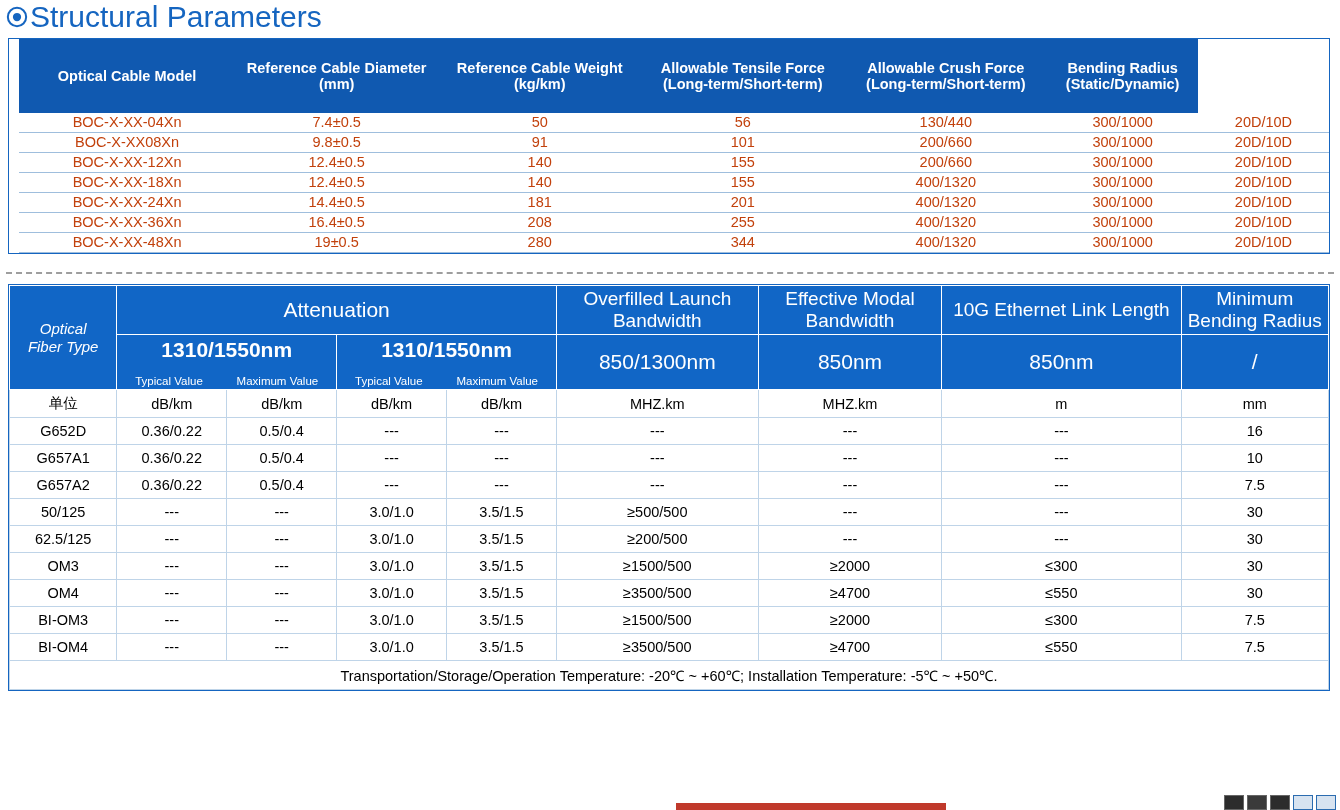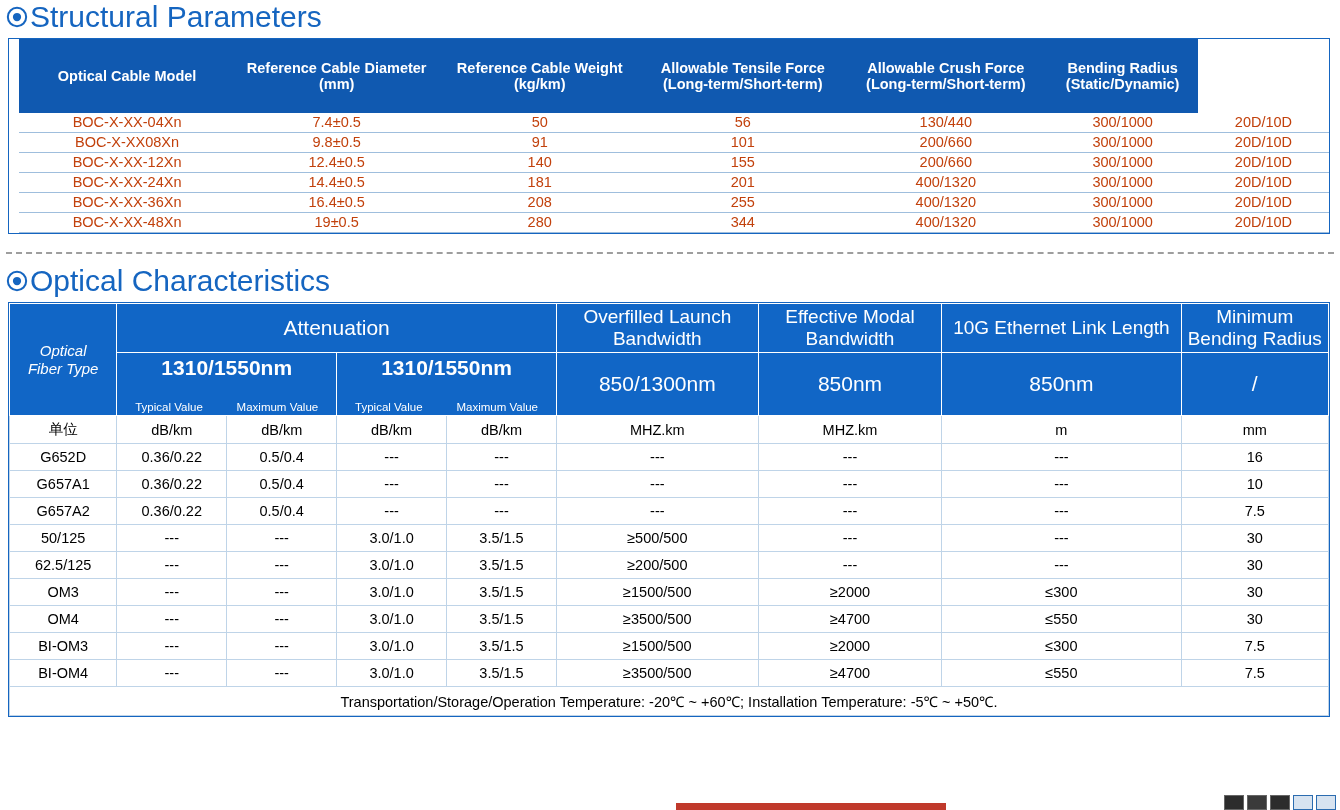--- a/index.html
+++ b/index.html
@@ -112,21 +112,21 @@
     padding: 2px 3px;
   }
   .th-big   { font-size: 21px; line-height: 24px; }
   .th-mid   { font-size: 19px; line-height: 22px; }
   .th-small { font-size: 15px; line-height: 18px; font-style: italic; }
   .sub-split {
     display: flex;
     justify-content: space-around;
     align-items: center;
     gap: 4px;
-    margin-top: 20px;
+    margin-top: 12px;
   }
   .sub-split span { font-size: 11.5px; }
   .wave-line { font-size: 21px; line-height: 26px; font-weight: bold; }
 
   table.optical tbody td {
     font-size: 14.5px;
     text-align: center;
     color: #000;
     border: 1px solid #bfd4e8;
     padding: 4px 2px;
@@ -246,20 +246,29 @@
         <tr>
           <td>BOC-X-XX-12Xn</td>
           <td>12.4±0.5</td>
           <td>140</td>
           <td>155</td>
           <td>200/660</td>
           <td>300/1000</td>
           <td>20D/10D</td>
         </tr>
         <tr>
+          <td>BOC-X-XX-18Xn</td>
+          <td>12.4±0.5</td>
+          <td>140</td>
+          <td>155</td>
+          <td>400/1320</td>
+          <td>300/1000</td>
+          <td>20D/10D</td>
+        </tr>
+        <tr>
           <td>BOC-X-XX-24Xn</td>
           <td>14.4±0.5</td>
           <td>181</td>
           <td>201</td>
           <td>400/1320</td>
           <td>300/1000</td>
           <td>20D/10D</td>
         </tr>
         <tr>
           <td>BOC-X-XX-36Xn</td>
@@ -278,27 +287,20 @@
           <td>400/1320</td>
           <td>300/1000</td>
           <td>20D/10D</td>
         </tr>
       </tbody>
     </table>
   </div>
 
   <div class="divider"></div>
 
-  <div class="section-head">
-    <svg class="bullet-icon" viewBox="0 0 24 24">
-      <circle cx="12" cy="12" r="10" fill="none" stroke="#1565c0" stroke-width="2.2"></circle>
-      <circle cx="12" cy="12" r="4.5" fill="#1565c0"></circle>
-    </svg>
-    <span class="section-title">Optical Characteristics</span>
-  </div>
 
   <div class="optical-wrap">
     <table class="optical">
       <colgroup>
         <col style="width:8.3%">
         <col style="width:8.5%">
         <col style="width:8.5%">
         <col style="width:8.5%">
         <col style="width:8.5%">
         <col style="width:15.6%">

